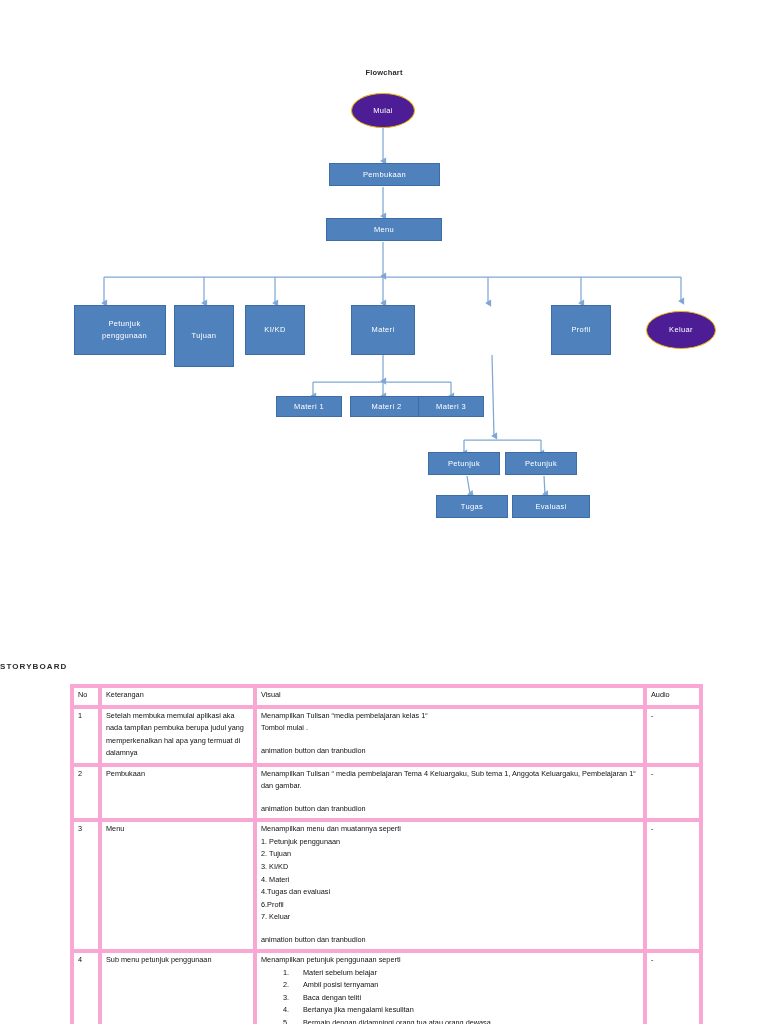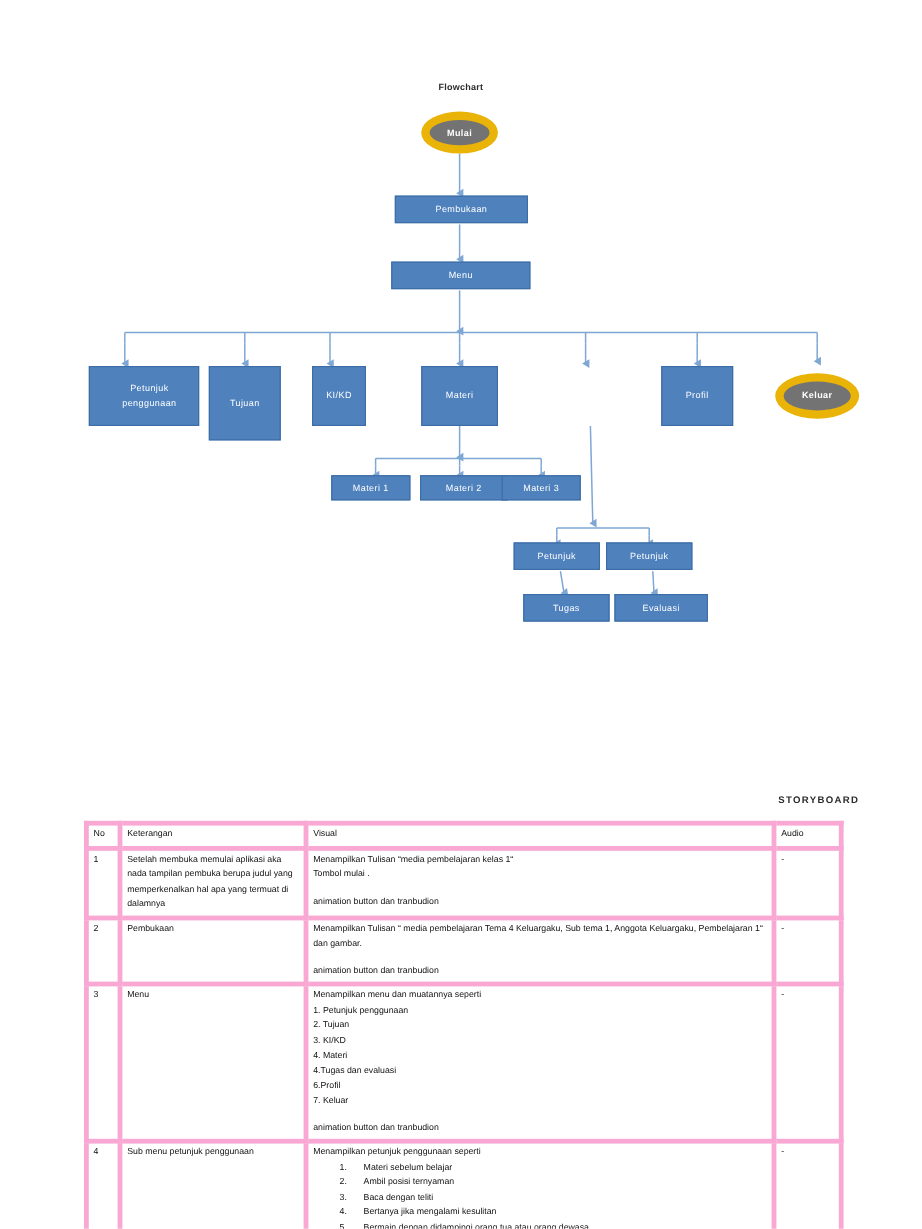--- a/index.html
+++ b/index.html
@@ -48,41 +48,40 @@
     align-items: center;
     justify-content: center;
     text-align: center;
     font-size: 7.5px;
     letter-spacing: .35px;
     line-height: 1.55;
     padding: 1px 3px;
   }
   .node.ellipse {
     border-radius: 50%;
-    background: #737373;
-    border: 7px solid #eab308;
-    font-weight: bold;
+    background: #4c1d95;
+    border: 1px solid #eab308;
   }
   #flow-svg {
     position: absolute;
     left: 0; top: 0;
     width: 768px; height: 640px;
   }
 
   
   #storyboard-section {
     position: absolute;
     left: 0; top: 640px;
     width: 768px;
   }
   #storyboard-title {
     position: absolute;
     left: 0; top: 22px;
     width: 716px;
-    text-align: right;
+    text-align: left;
     font-size: 8px;
     font-weight: bold;
     letter-spacing: 1.1px;
     color: #2b2b2b;
   }
   table.storyboard {
     position: absolute;
     left: 70px;
     top: 44px;
     width: 629px;
@@ -206,21 +205,21 @@
     </div>
 
     <div class="node" style="left:74px; top:305px; width:92px; height:50px;padding-left:12px;">
       <span>Petunjuk penggunaan</span>
     </div>
 
     <div class="node" style="left:174px; top:305px; width:60px; height:62px;">
       <span>Tujuan</span>
     </div>
 
-    <div class="node" style="left:245px; top:305px; width:45px; height:50px;margin-left:15px;">
+    <div class="node" style="left:245px; top:305px; width:60px; height:50px;">
       <span>KI/KD</span>
     </div>
 
     <div class="node" style="left:351px; top:305px; width:64px; height:50px;">
       <span>Materi</span>
     </div>
 
 
     <div class="node" style="left:551px; top:305px; width:60px; height:50px;">
       <span>Profil</span>

